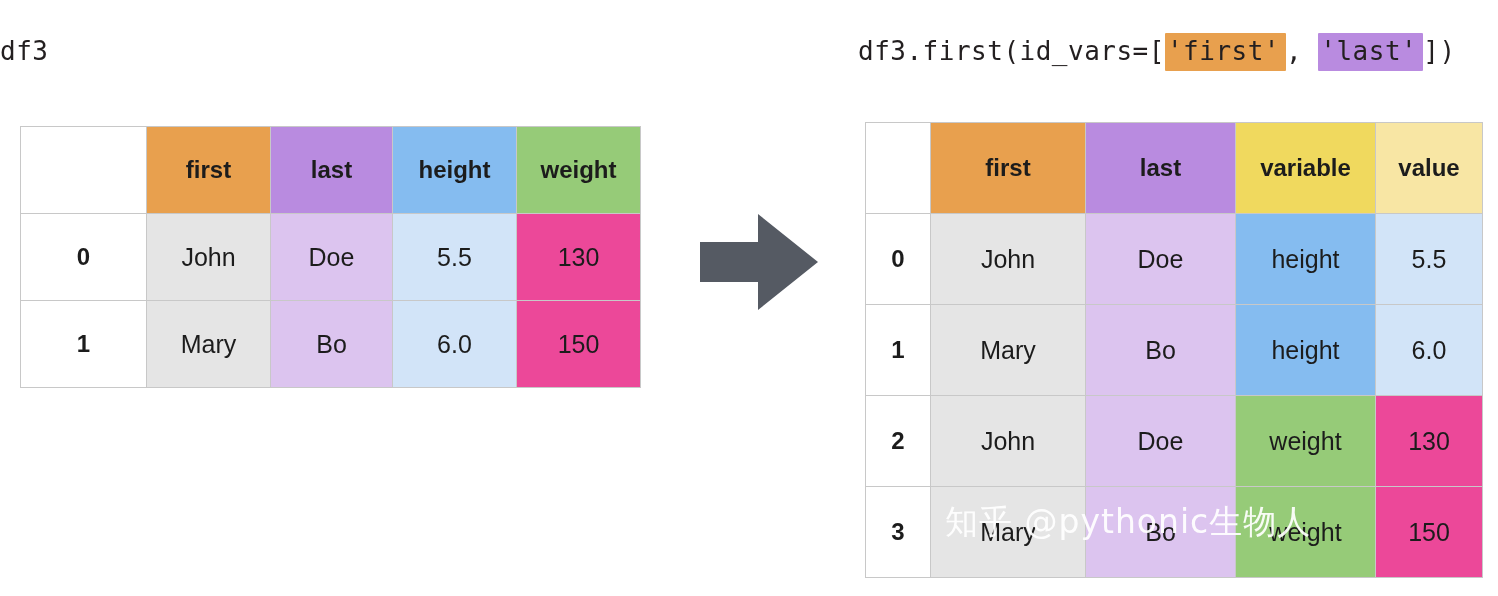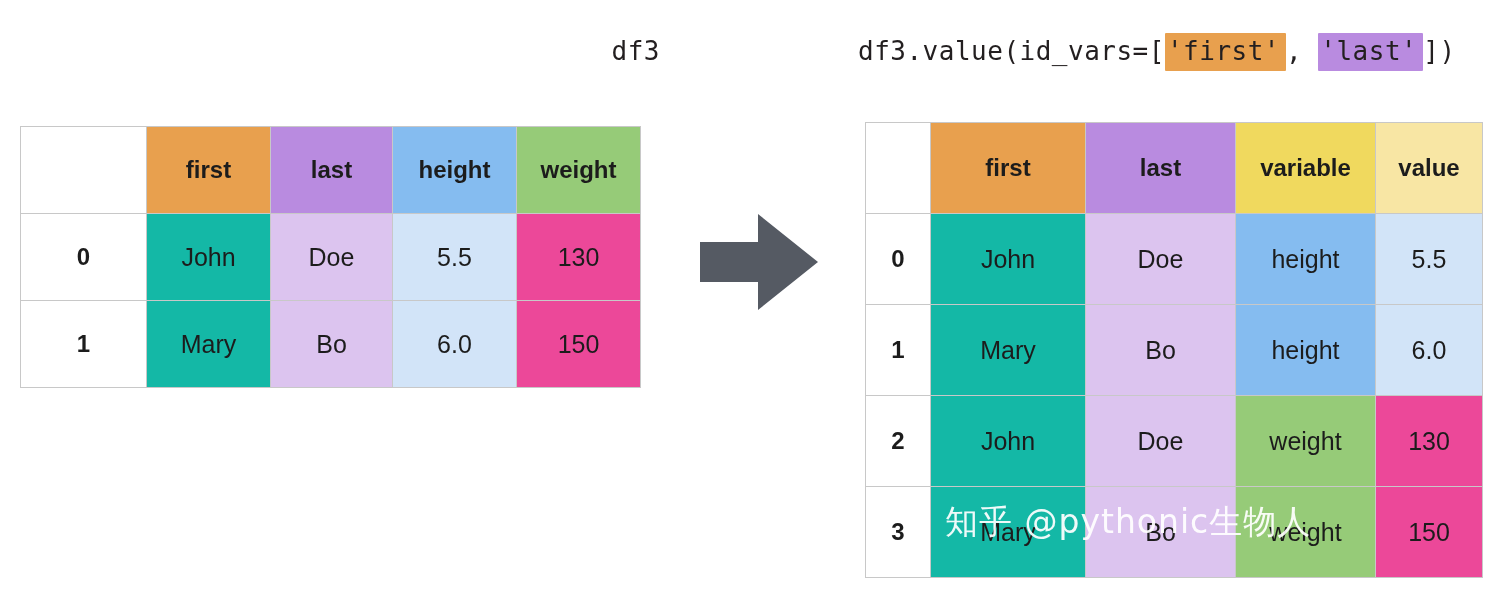--- a/index.html
+++ b/index.html
@@ -19,21 +19,21 @@
 
   
   .title {
     position: absolute;
     font-family: "DejaVu Sans Mono", "Liberation Mono", monospace;
     font-size: 26px;
     color: #231f20;
     white-space: nowrap;
     letter-spacing: 0.5px;
   }
-  #left-title  { left: 0;   top: 36px; width: 660px; text-align: right; }
+  #left-title  { left: 0;   top: 36px; width: 660px; text-align: left; }
   #right-title { left: 855; top: 36px; }
   #right-title { left: 858px; top: 36px; }
 
   .hl {
     padding: 3px 6px 5px 2px;
     border-radius: 1px;
   }
   .hl-orange { background: #e8a04e; }
   .hl-purple { background: #b98be0; }
 
@@ -76,21 +76,21 @@
   #table-right { left: 865px; top: 122px; }
   #table-right .c-idx      { width: 65px; }
   #table-right .c-first    { width: 155px; }
   #table-right .c-last     { width: 150px; }
   #table-right .c-variable { width: 140px; }
   #table-right .c-value    { width: 107px; }
   #table-right tr { height: 91px; }
 
   
   .bg-orange-d { background: #e8a04e; }
-  .bg-orange-l { background: #14b8a6; }
+  .bg-orange-l { background: #e5e5e5; }
   .bg-purple-d { background: #b98be0; }
   .bg-purple-l { background: #dcc4ef; }
   .bg-blue-d   { background: #85bcf0; }
   .bg-blue-l   { background: #d2e4f8; }
   .bg-green-d  { background: #96cb78; }
   .bg-green-l  { background: #ec4899; }
   .bg-gold-d   { background: #f0d95e; }
   .bg-gold-l   { background: #f8e6a4; }
 
   
@@ -153,21 +153,21 @@
   </tbody>
 </table>
 
 <div id="arrow">
   <svg viewBox="0 0 118 96" width="118" height="96" aria-hidden="true">
     <polygon points="0,28 58,28 58,0 118,48 58,96 58,68 0,68" fill="#555a63"></polygon>
   </svg>
 </div>
 
 <div class="title" id="right-title">
-  <span>df3.value(id_vars=[</span><span class="hl hl-orange">'first'</span><span>, </span><span class="hl hl-purple">'last'</span><span>])</span>
+  <span>df3.first(id_vars=[</span><span class="hl hl-orange">'first'</span><span>, </span><span class="hl hl-purple">'last'</span><span>])</span>
 </div>
 
 <table class="df" id="table-right">
   <colgroup>
     <col class="c-idx">
       <col class="c-first">
       <col class="c-last">
       <col class="c-variable">
       <col class="c-value">
   </colgroup>

